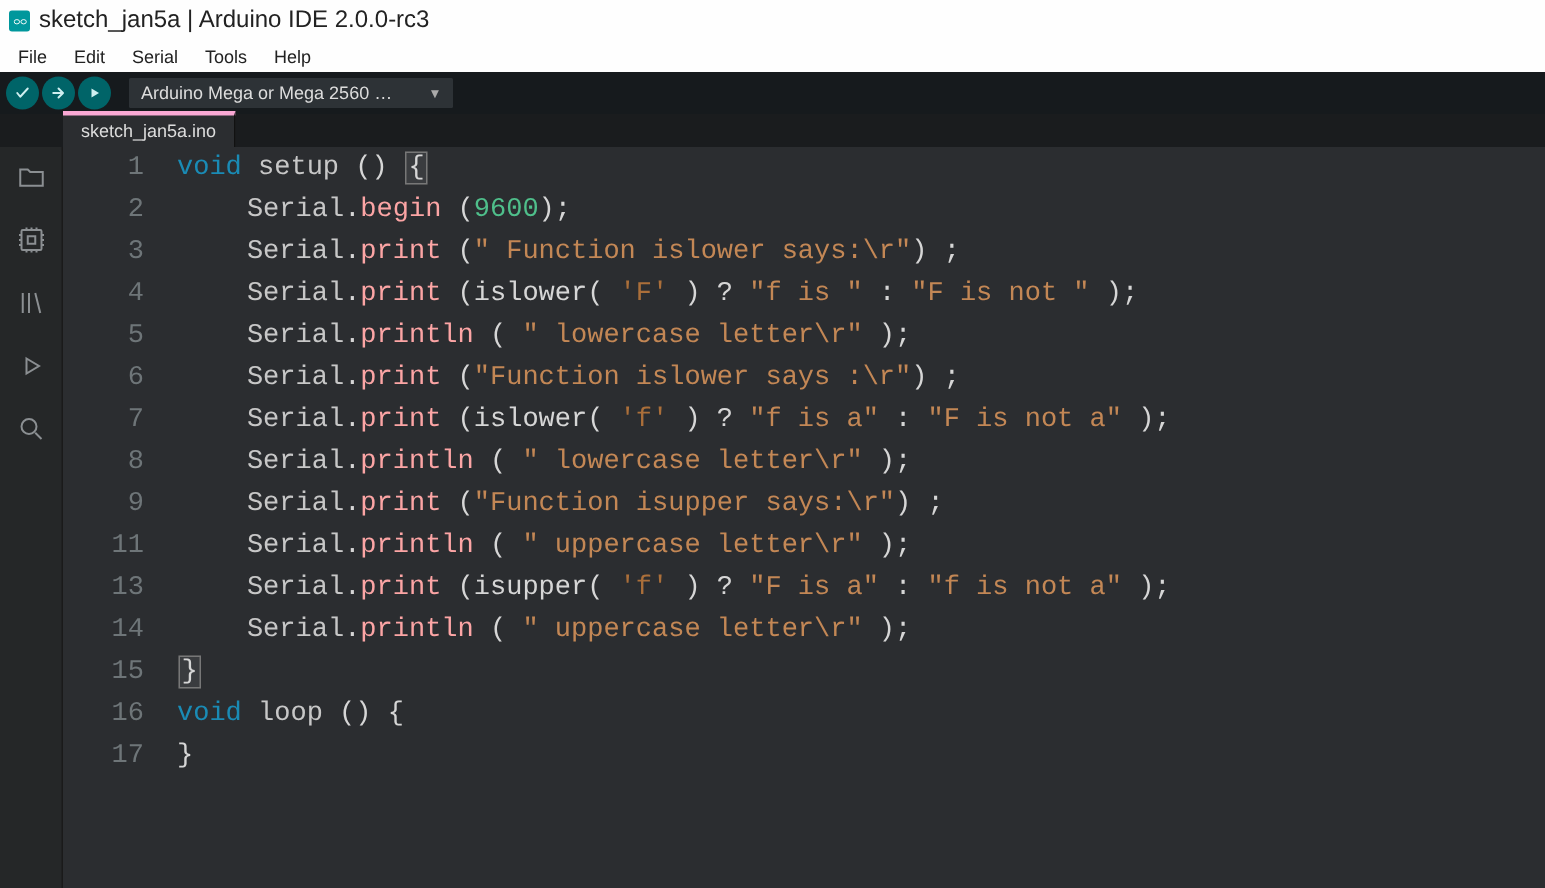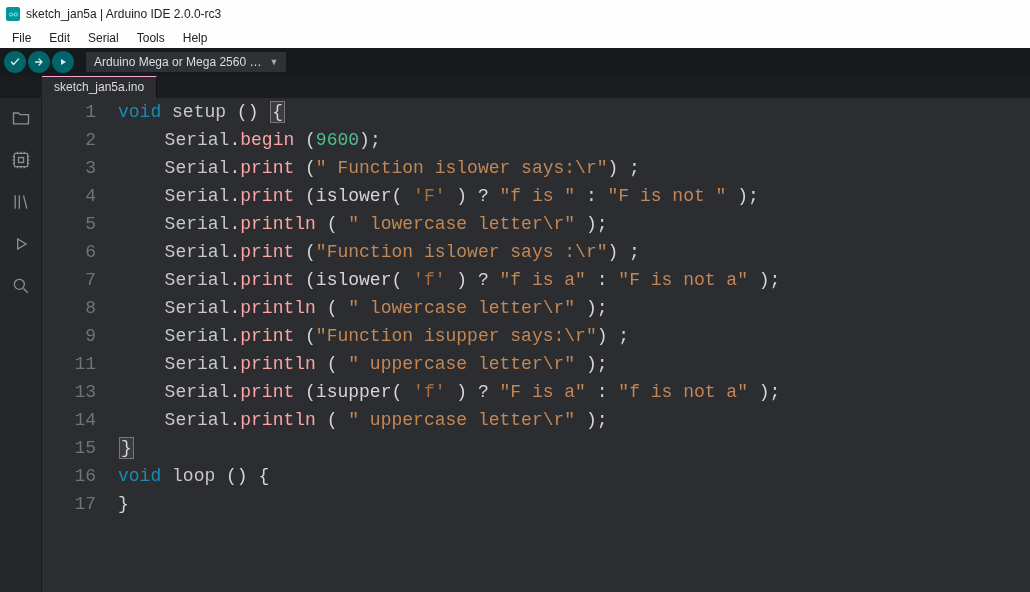--- a/index.html
+++ b/index.html
@@ -1,28 +1,28 @@
 <!DOCTYPE html>
 <html><head>
 <meta charset="utf-8">
 <style>
   * { margin:0; padding:0; box-sizing:border-box; }
   body { font-family: "Segoe UI", Arial, sans-serif; font-size:13px; background:#2b2d30; color:#d6d6d6; width:1030px; height:592px; overflow:hidden; }
-  .titlebar { height:28px; background:#fefefe; color:#222; display:flex; align-items:center; padding:0 6px; gap:6px; font-size:12px; }
+  .titlebar { height:28px; background:#fefefe; color:#222; display:flex; align-items:center; padding:0 6px; gap:6px; font-size:16px; }
   .app-icon { width:14px; height:14px; background:#00979C; border-radius:2px; display:flex; align-items:center; justify-content:center; }
   .app-icon svg { width:9px; height:9px; }
   .menubar { height:20px; background:#fefefe; color:#222; display:flex; align-items:center; padding:0 4px; gap:2px; font-size:12px; }
   .menubar .item { padding:1px 8px; cursor:default; }
   .toolbar { height:28px; background:#161a1d; display:flex; align-items:center; padding:0 4px; gap:2px; }
   .tbtn { width:22px; height:22px; border-radius:11px; background:#006468; display:flex; align-items:center; justify-content:center; color:#cfeff0; cursor:pointer; flex:0 0 auto; }
   .tbtn svg { width:12px; height:12px; }
-  .board-select { margin-left:10px; background:#2d3236; color:#ddd; height:20px; display:flex; align-items:center; padding:0 8px; font-size:12px; gap:8px; border-radius:1px; cursor:pointer; }
+  .board-select { margin-left:10px; background:#2d3236; color:#ddd; height:20px; display:flex; align-items:center; padding:0 8px; font-size:12px; gap:24px; border-radius:1px; cursor:pointer; }
   .board-select .chev { font-size:9px; color:#aaa; }
   .tabstrip { height:22px; background:#1a1c1e; display:flex; align-items:flex-end; padding-left:42px; }
-  .tab { background:#2b2d30; color:#ddd; font-size:12px; padding:3px 12px 4px 12px; border-top:1px solid #f9a8d4; border-right:1px solid #111; cursor:pointer; }
+  .tab { background:#2b2d30; color:#ddd; font-size:12px; padding:3px 12px 4px 12px; border-top:3px solid #f9a8d4; border-right:1px solid #111; cursor:pointer; }
   .workspace { display:flex; height:calc(592px - 28px - 20px - 28px - 22px); }
   .sidebar { width:42px; background:#252728; display:flex; flex-direction:column; align-items:center; padding-top:6px; gap:14px; border-right:1px solid #1a1a1a; }
   .sidebar .sbtn { width:28px; height:28px; display:flex; align-items:center; justify-content:center; color:#8b8f92; cursor:pointer; }
   .sidebar .sbtn svg { width:20px; height:20px; }
   .editor { flex:1; background:#2b2d30; font-family: Menlo, Consolas, "Courier New", monospace; font-size:18px; line-height:28px; overflow:auto; }
   .line { display:flex; white-space:pre; }
   .gutter { width:72px; flex:0 0 72px; text-align:right; color:#6e7578; padding-right:18px; user-select:none; }
   .code { flex:1; padding-left:4px; }
   .tk-kw    { color:#1a8bb5; }
   .tk-fn    { color:#c7c7c7; font-weight:400; }

